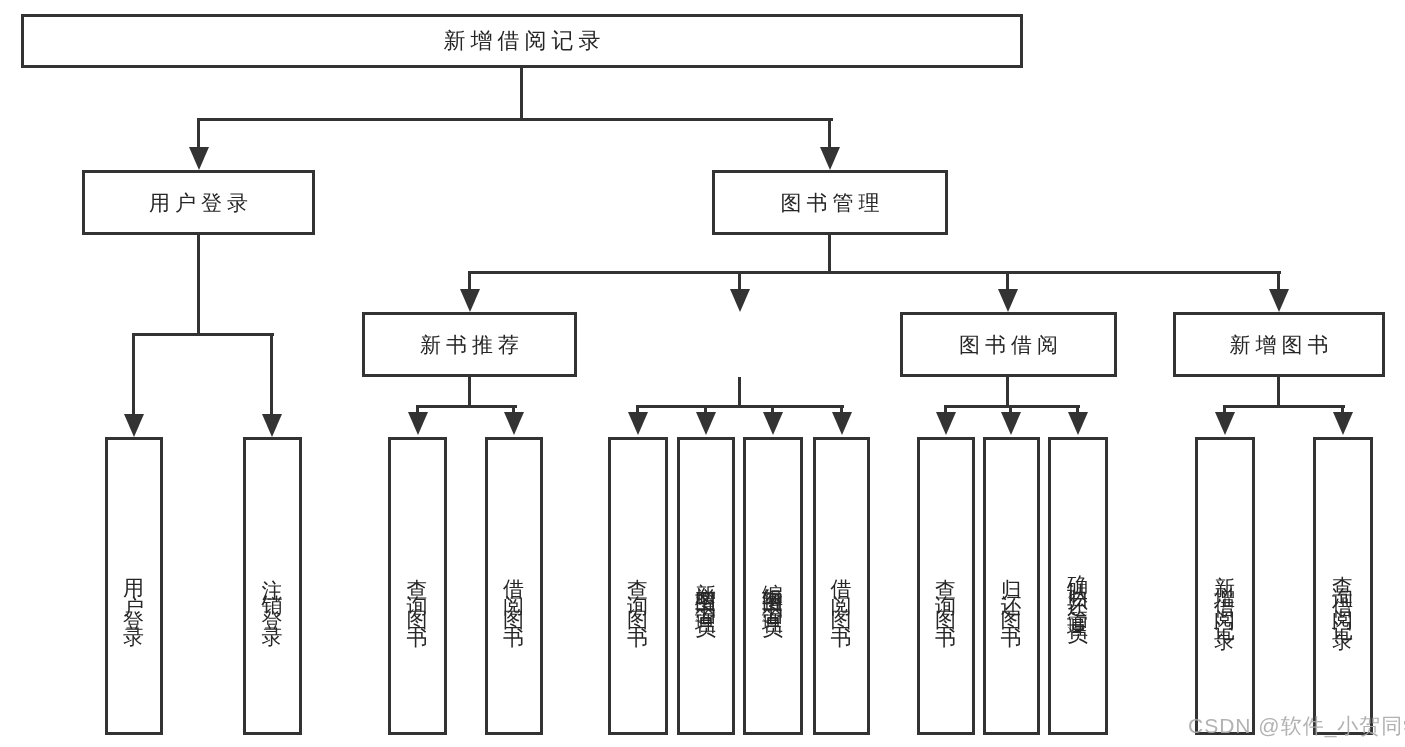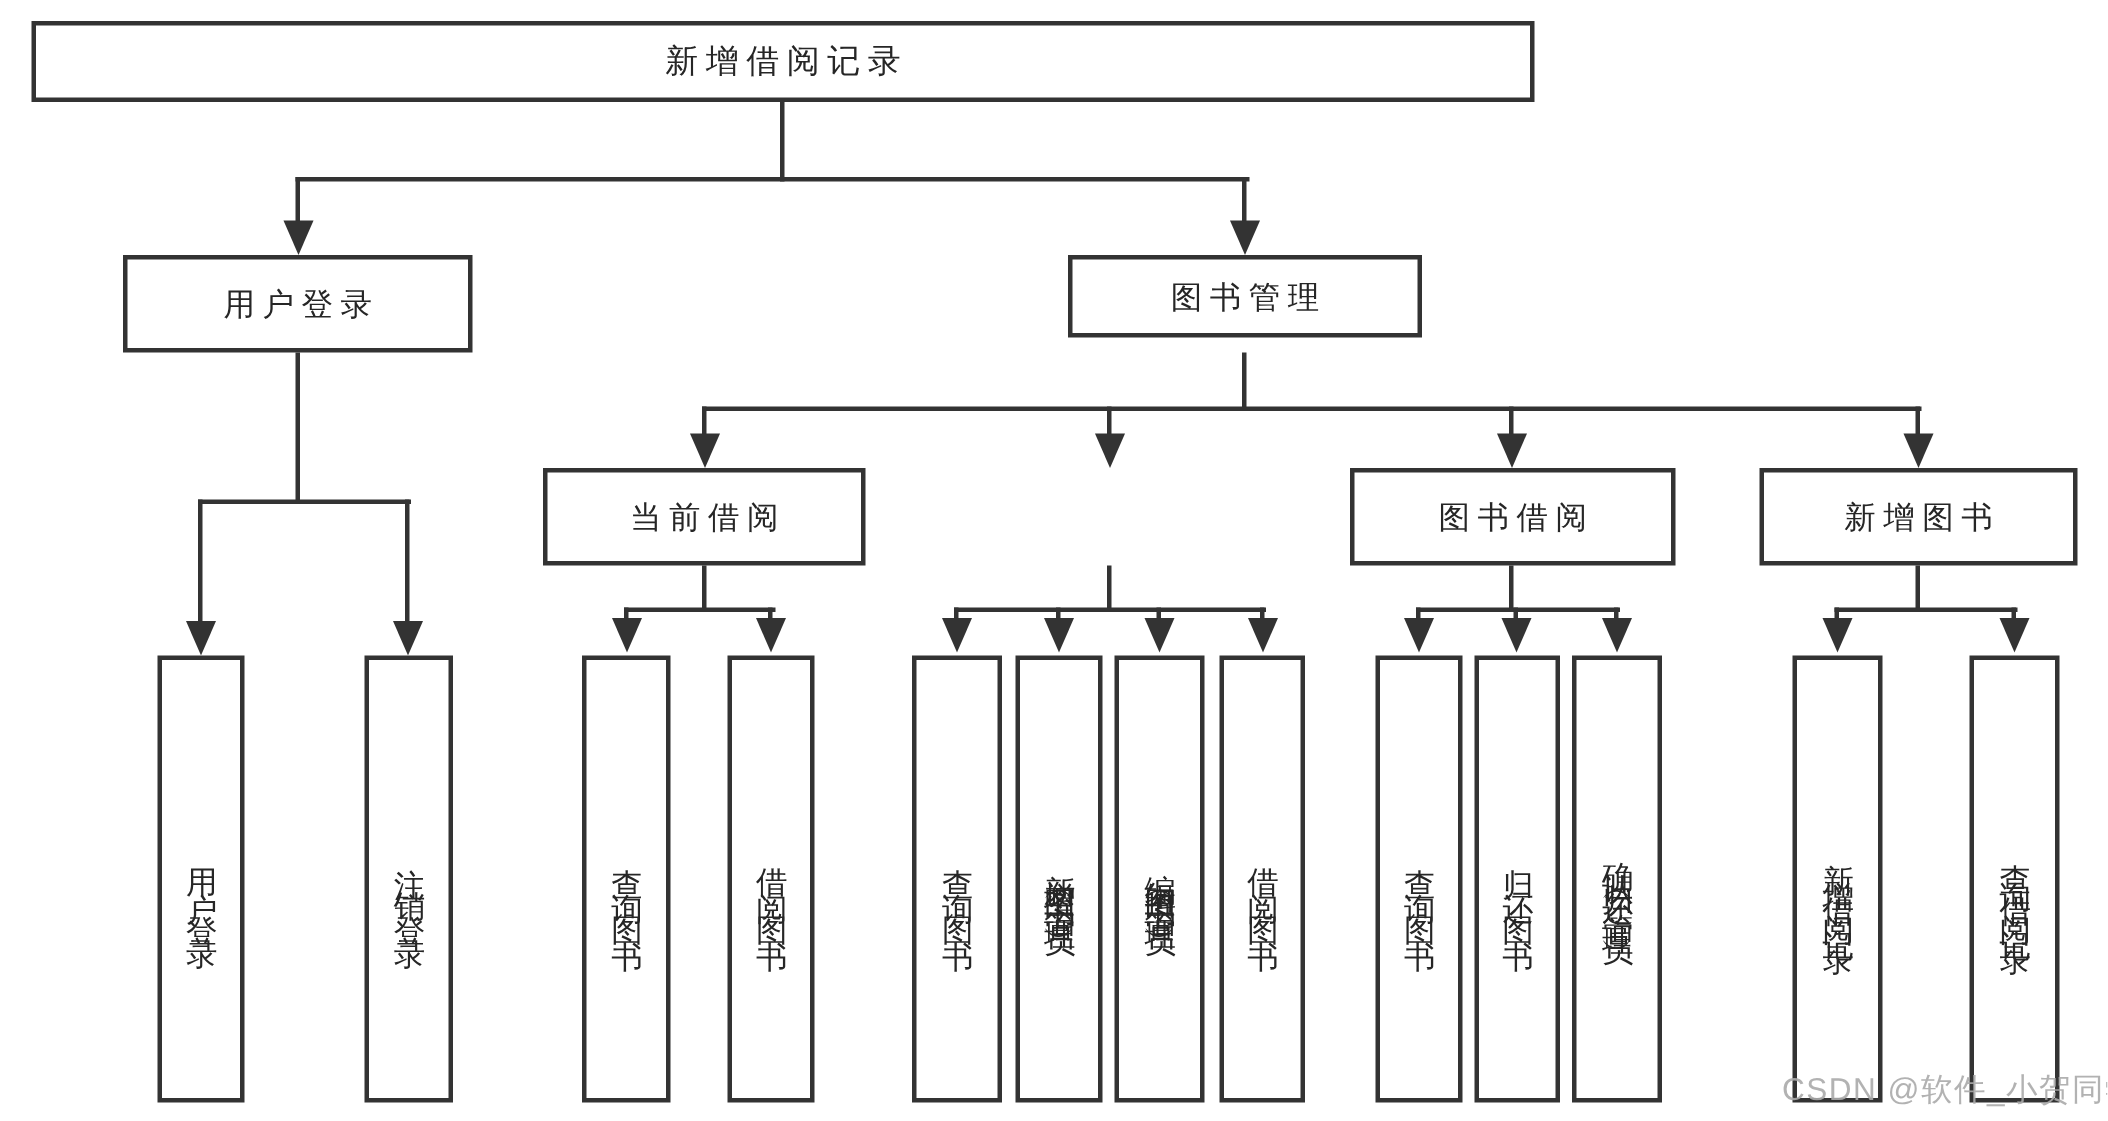--- a/index.html
+++ b/index.html
@@ -71,21 +71,21 @@
   <div class="vl" style="left:520px;top:66px;height:55px;"></div>
   <div class="hl" style="left:197px;top:118px;width:636px;"></div>
   <div class="vl" style="left:197px;top:118px;height:32px;"></div>
   <div class="arrow" style="left:189px;top:147px;"></div>
   <div class="vl" style="left:828px;top:118px;height:32px;"></div>
   <div class="arrow" style="left:820px;top:147px;"></div>
 
   <div class="node" style="left:82px;top:170px;width:233px;height:65px;">
     <span class="hlabel">用户登录</span>
   </div>
-  <div class="node" style="left:712px;top:170px;width:236px;height:55px;">
+  <div class="node" style="left:712px;top:170px;width:236px;height:65px;">
     <span class="hlabel">图书管理</span>
   </div>
 
   <div class="vl" style="left:197px;top:235px;height:101px;"></div>
   <div class="hl" style="left:132px;top:333px;width:142px;"></div>
   <div class="vl" style="left:132px;top:333px;height:84px;"></div>
   <div class="arrow" style="left:124px;top:414px;"></div>
   <div class="vl" style="left:270px;top:333px;height:84px;"></div>
   <div class="arrow" style="left:262px;top:414px;"></div>
 
@@ -94,21 +94,21 @@
   <div class="vl" style="left:468px;top:271px;height:21px;"></div>
   <div class="arrow" style="left:460px;top:289px;"></div>
   <div class="vl" style="left:738px;top:271px;height:21px;"></div>
   <div class="arrow" style="left:730px;top:289px;"></div>
   <div class="vl" style="left:1006px;top:271px;height:21px;"></div>
   <div class="arrow" style="left:998px;top:289px;"></div>
   <div class="vl" style="left:1277px;top:271px;height:21px;"></div>
   <div class="arrow" style="left:1269px;top:289px;"></div>
 
   <div class="node" style="left:362px;top:312px;width:215px;height:65px;">
-    <span class="hlabel">当前借阅</span>
+    <span class="hlabel">新书推荐</span>
   </div>
   <div class="node" style="left:900px;top:312px;width:217px;height:65px;">
     <span class="hlabel">图书借阅</span>
   </div>
   <div class="node" style="left:1173px;top:312px;width:212px;height:65px;">
     <span class="hlabel">新增图书</span>
   </div>
 
   <div class="vl" style="left:468px;top:377px;height:31px;"></div>
   <div class="hl" style="left:416px;top:405px;width:101px;"></div>

